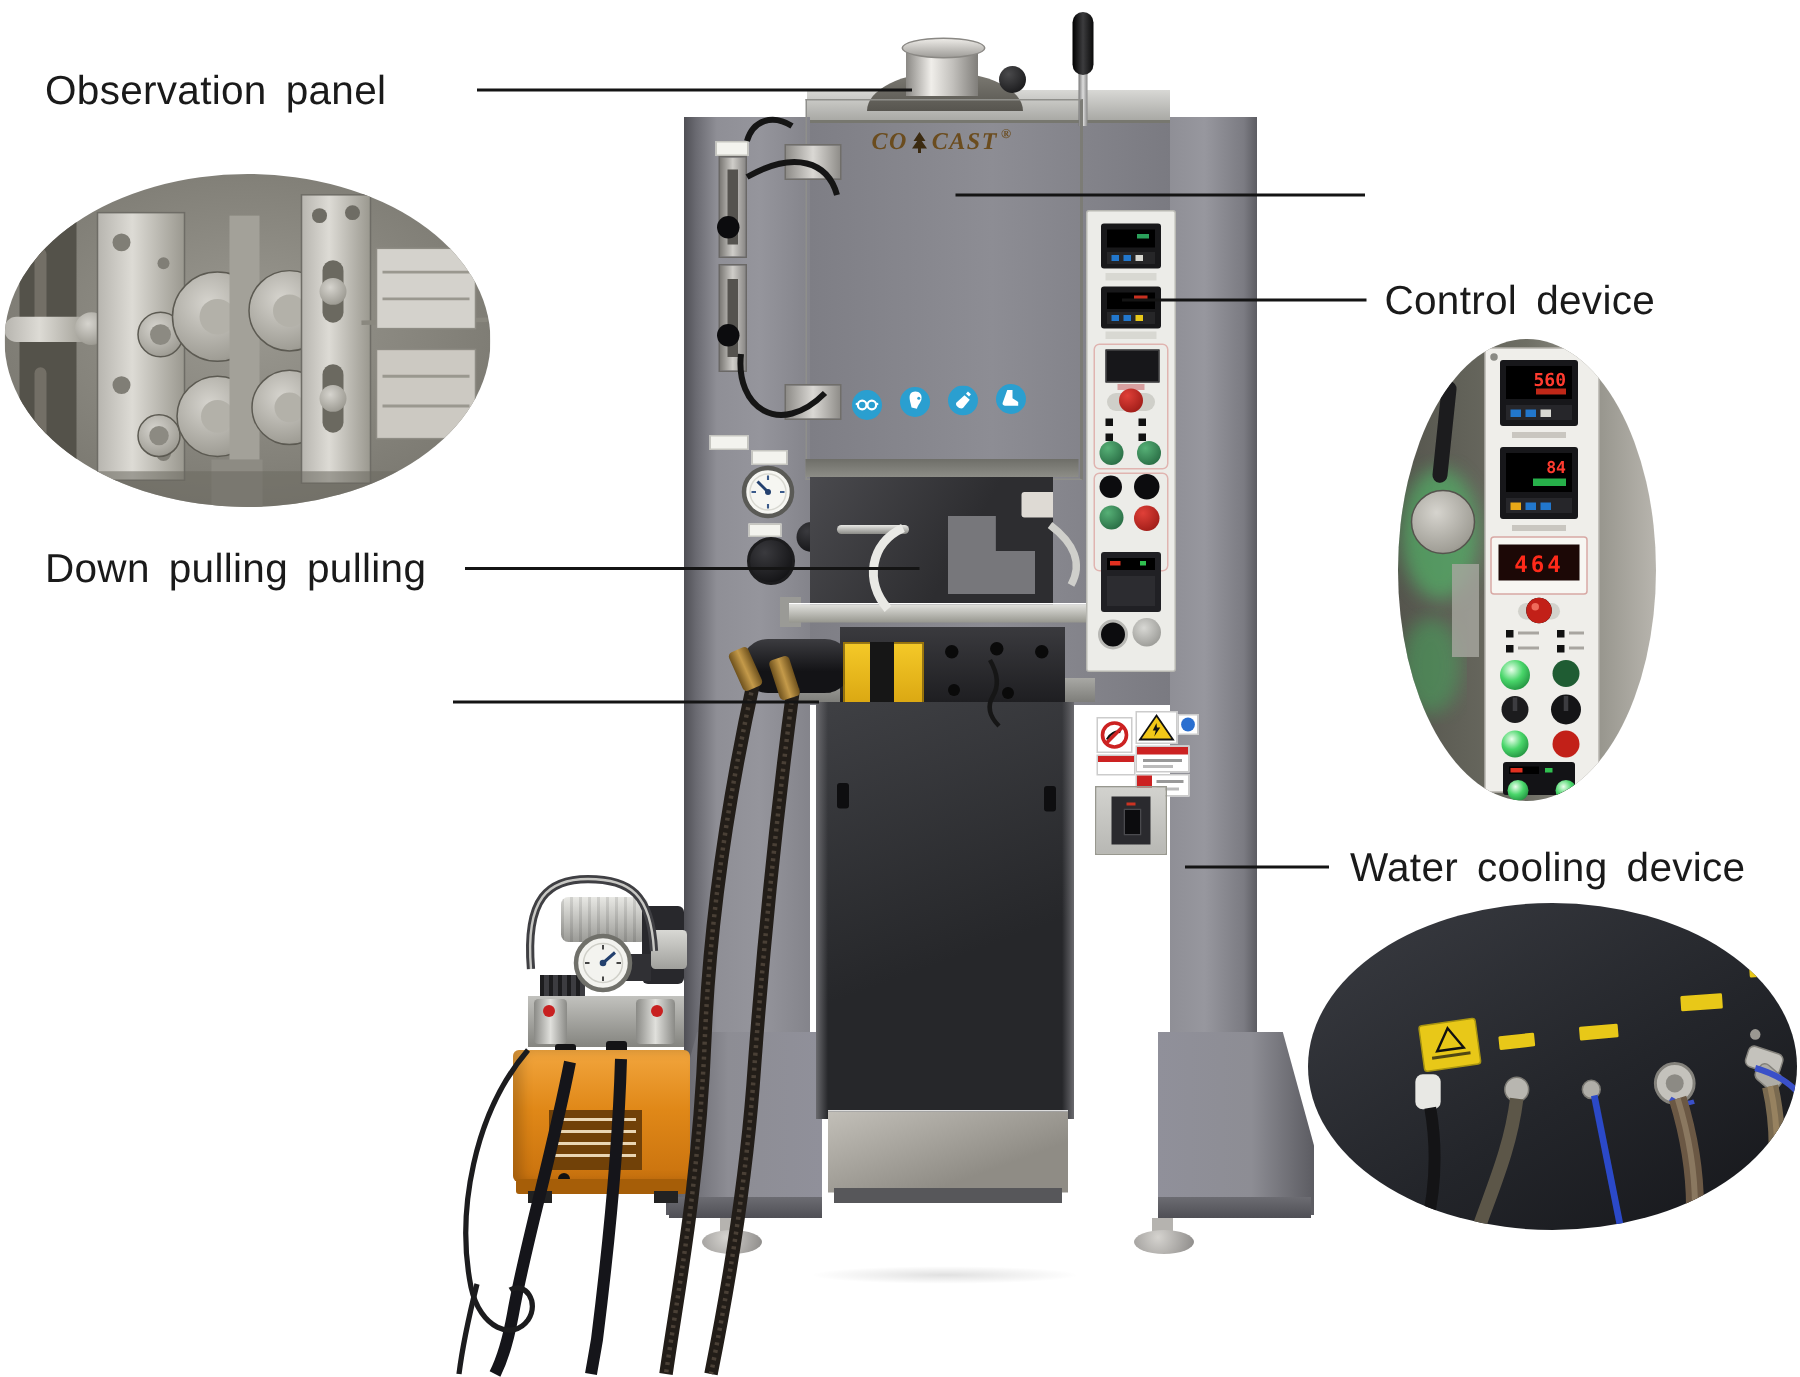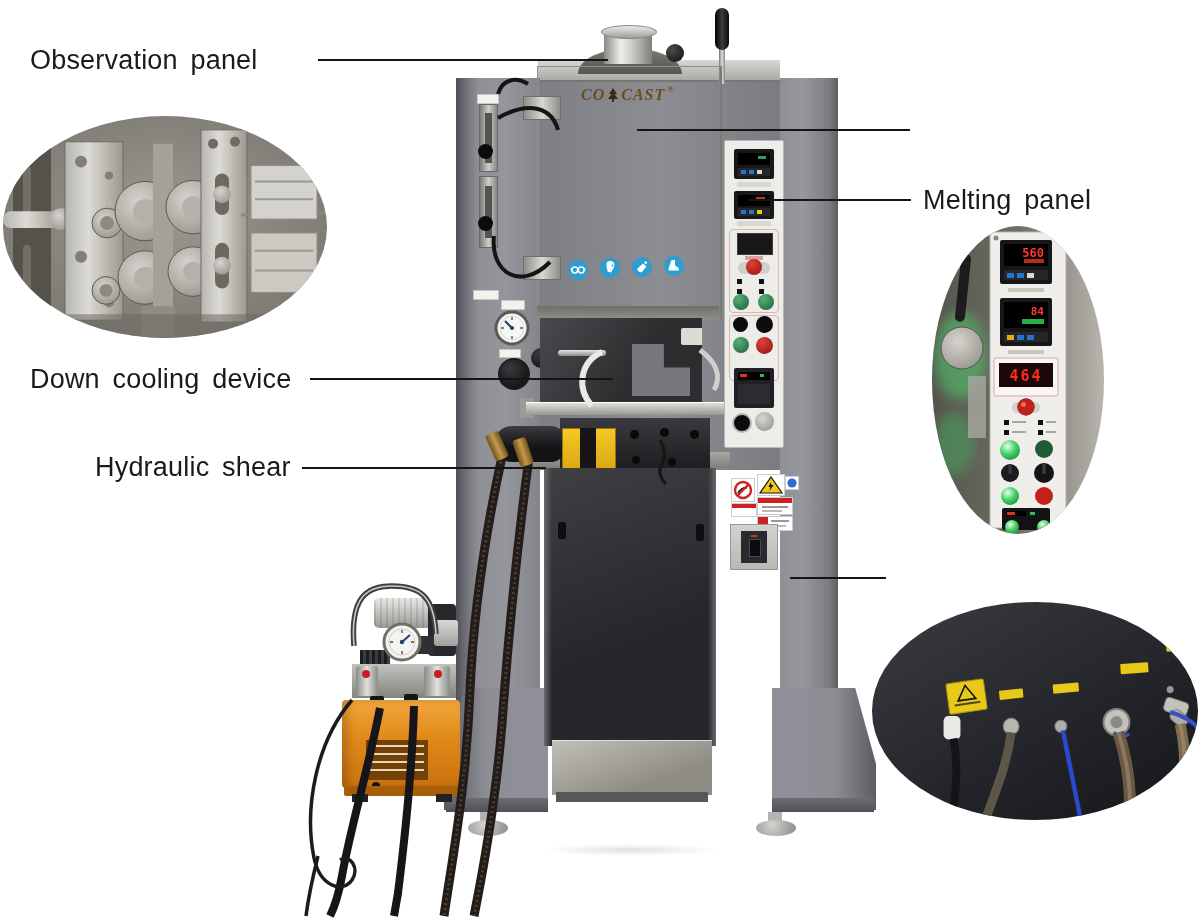--- a/index.html
+++ b/index.html
@@ -493,17 +493,17 @@
   </div>
 
   <div class="leader" style="left:318px;top:59px;width:290px"></div>
   <div class="leader" style="left:637px;top:129px;width:273px"></div>
   <div class="leader" style="left:748px;top:199px;width:163px"></div>
   <div class="leader" style="left:310px;top:378px;width:303px"></div>
   <div class="leader" style="left:302px;top:467px;width:244px"></div>
   <div class="leader" style="left:790px;top:577px;width:96px"></div>
 
   <div class="label" style="left:30px;top:44px">Observation panel</div>
-  <div class="label" style="left:923px;top:184px">Melting panel</div>
-  <div class="label" style="left:30px;top:363px">Down cooling device</div>
-  <div class="label" style="left:95px;top:451px">Hydraulic shear</div>
+  <div class="label" style="left:923px;top:184px">Control device</div>
+  <div class="label" style="left:30px;top:363px">Down pulling pulling</div>
+  <div class="label" style="left:900px;top:562px">Water cooling device</div>
 
 </div>
 
 </body></html>

